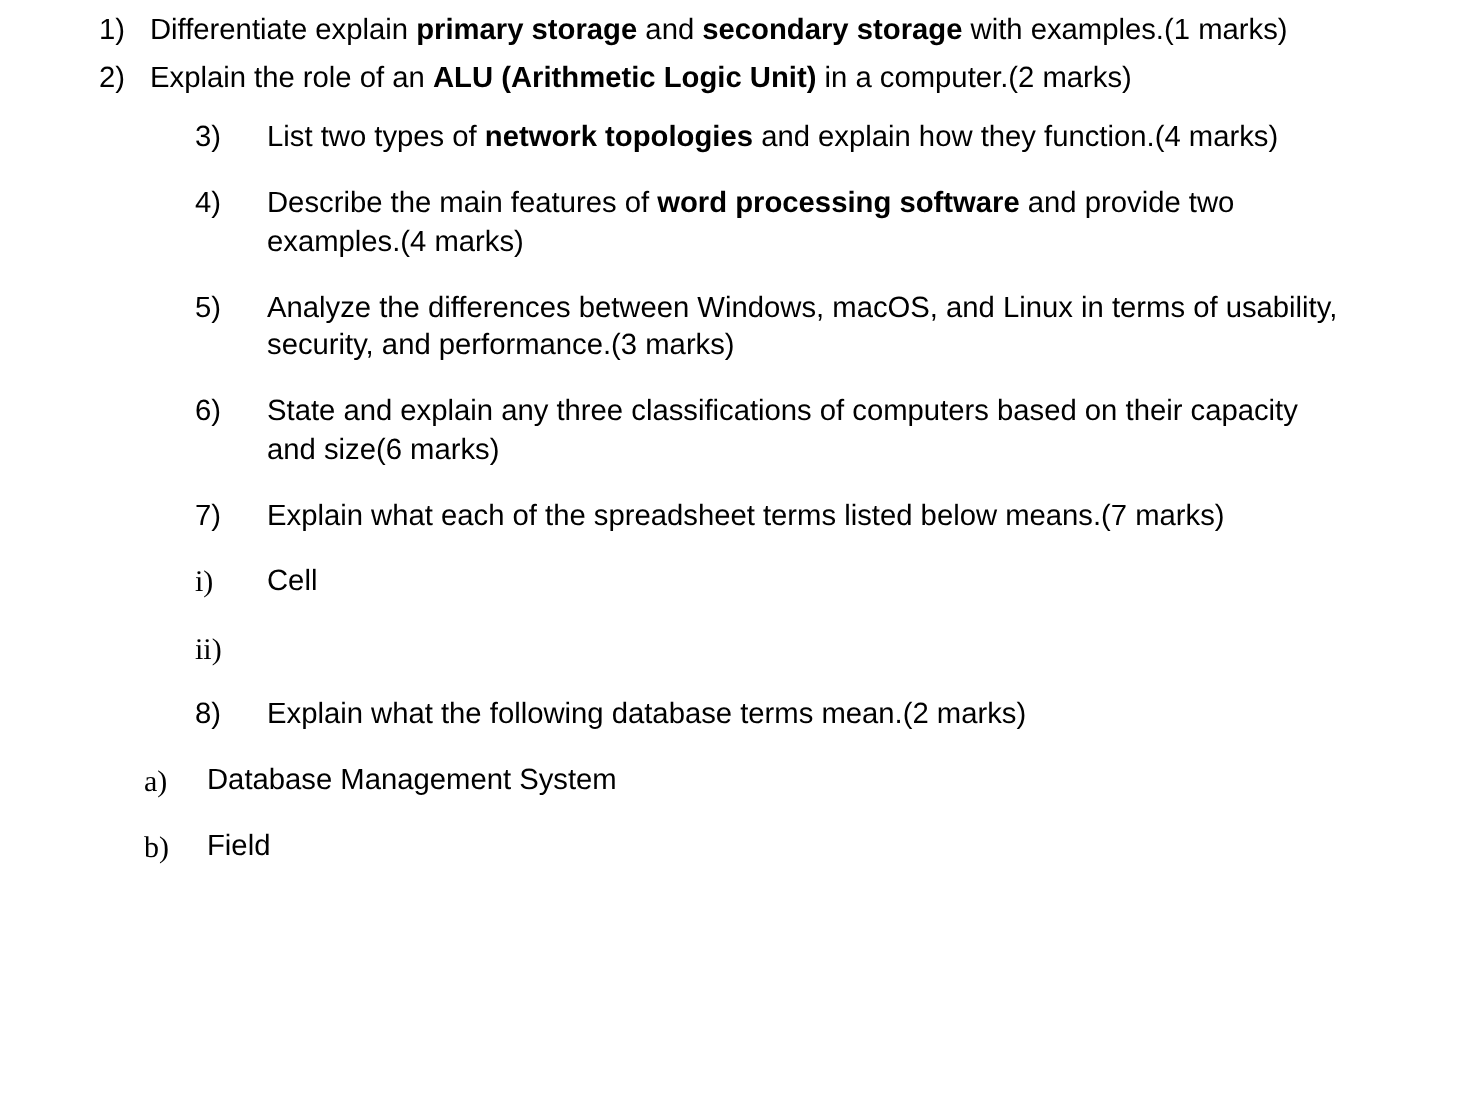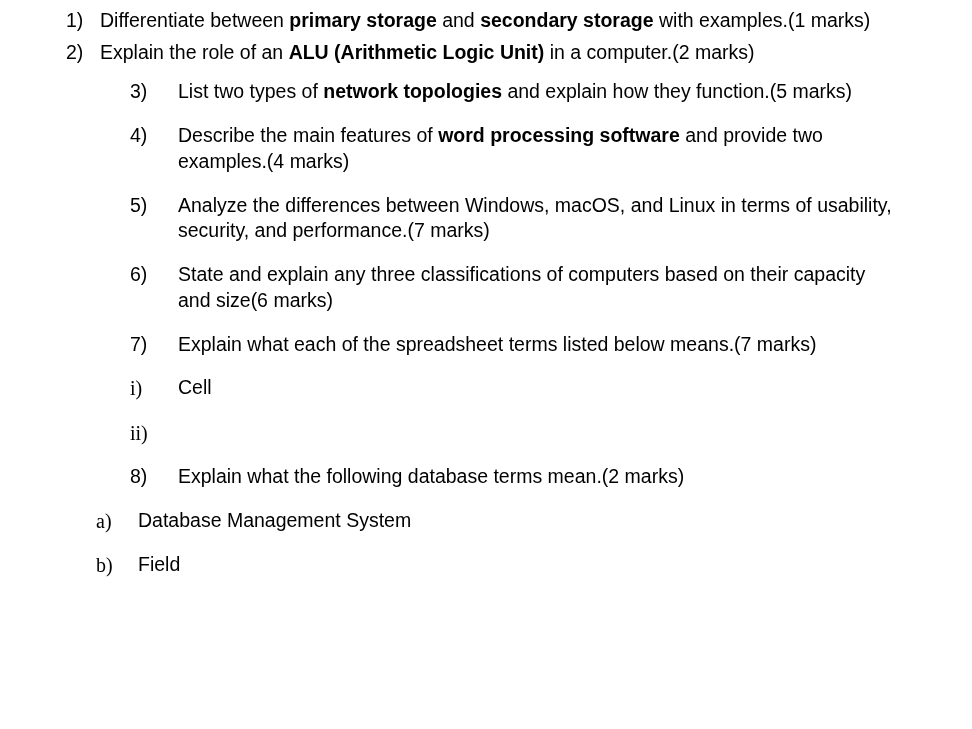--- a/index.html
+++ b/index.html
@@ -87,37 +87,37 @@
     margin-bottom: 14px;
   }
 </style>
 </head>
 <body>
 
 <div class="page">
   <div class="qlist" id="question-list">
       <div class="item lvl-a">
         <span class="marker">1)</span>
-        <span class="text"><span>Differentiate between </span><b>primary storage</b><span> and </span><b>secondary storage</b><span> with examples.(1 marks)</span></span>
+        <span class="text"><span>Differentiate explain </span><b>primary storage</b><span> and </span><b>secondary storage</b><span> with examples.(1 marks)</span></span>
       </div>
       <div class="item lvl-a gap-after-2">
         <span class="marker">2)</span>
         <span class="text"><span>Explain the role of an </span><b>ALU (Arithmetic Logic Unit)</b><span> in a computer.(2 marks)</span></span>
       </div>
       <div class="item lvl-b">
         <span class="marker">3)</span>
-        <span class="text"><span>List two types of </span><b>network topologies</b><span> and explain how they function.(5 marks)</span></span>
+        <span class="text"><span>List two types of </span><b>network topologies</b><span> and explain how they function.(4 marks)</span></span>
       </div>
       <div class="item lvl-b">
         <span class="marker">4)</span>
         <span class="text"><span>Describe the main features of </span><b>word processing software</b><span> and provide two examples.(4 marks)</span></span>
       </div>
       <div class="item lvl-b">
         <span class="marker">5)</span>
-        <span class="text"><span>Analyze the differences between Windows, macOS, and Linux in terms of usability, security, and performance.(7 marks)</span></span>
+        <span class="text"><span>Analyze the differences between Windows, macOS, and Linux in terms of usability, security, and performance.(3 marks)</span></span>
       </div>
       <div class="item lvl-b">
         <span class="marker">6)</span>
         <span class="text"><span>State and explain any three classifications of computers based on their capacity and size(6 marks)</span></span>
       </div>
       <div class="item lvl-b">
         <span class="marker">7)</span>
         <span class="text"><span>Explain what each of the spreadsheet terms listed below means.(7 marks)</span></span>
       </div>
       <div class="item lvl-r">

